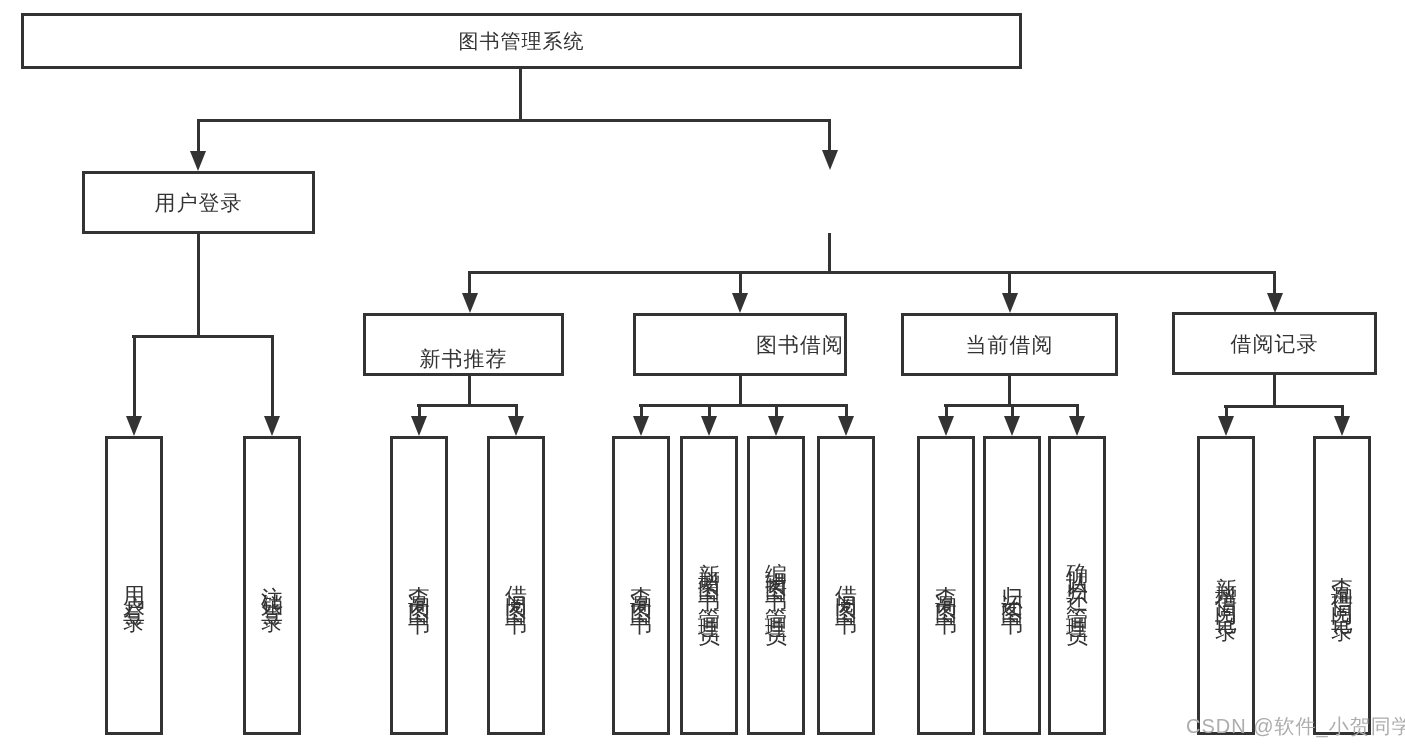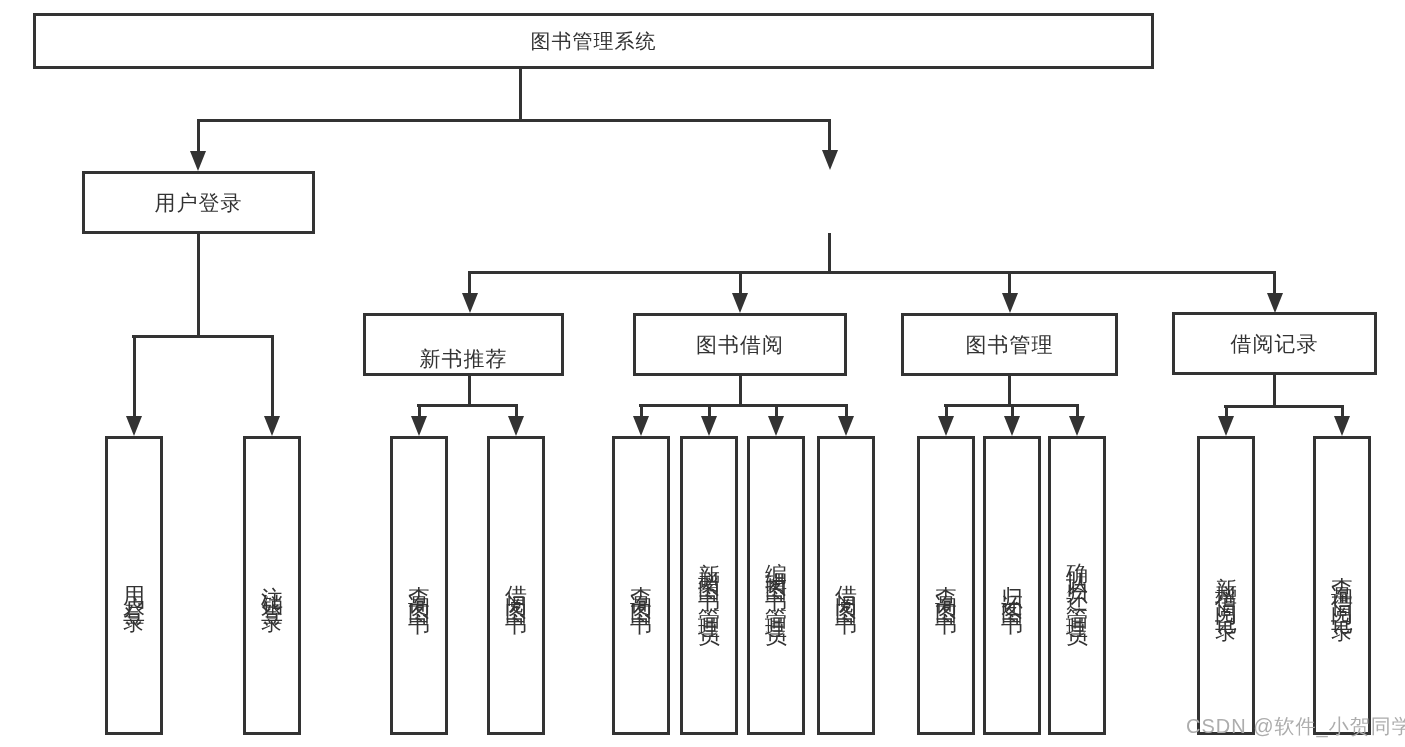--- a/index.html
+++ b/index.html
@@ -16,21 +16,21 @@
   .arrow{position:absolute;width:0;height:0;border-left:8px solid transparent;
          border-right:8px solid transparent;border-top:20px solid #333333;}
   .watermark{position:absolute;left:1186px;top:713px;font-size:20px;color:#adadad;
              letter-spacing:1px;white-space:nowrap;}
 </style>
 </head>
 <body>
 
 <div class="canvas">
 
-  <div class="box h root" style="left:21px;top:13px;width:1121px;height:56px;margin-left:12px;">
+  <div class="box h root" style="left:21px;top:13px;width:1001px;height:56px;">
     <span>图书管理系统</span>
   </div>
 
   <div class="vline" style="left:519px;top:69px;height:52px;"></div>
   <div class="hline" style="left:197px;top:119px;width:634px;"></div>
   <div class="vline" style="left:197px;top:119px;height:35px;"></div>
   <div class="arrow" style="left:190px;top:151px;"></div>
   <div class="vline" style="left:828px;top:119px;height:35px;"></div>
   <div class="arrow" style="left:822px;top:150px;"></div>
 
@@ -52,25 +52,25 @@
   <div class="vline" style="left:739px;top:271px;height:26px;"></div>
   <div class="arrow" style="left:732px;top:293px;"></div>
   <div class="vline" style="left:1008px;top:271px;height:26px;"></div>
   <div class="arrow" style="left:1002px;top:293px;"></div>
   <div class="vline" style="left:1273px;top:271px;height:26px;"></div>
   <div class="arrow" style="left:1267px;top:293px;"></div>
 
   <div class="box h" style="left:363px;top:313px;width:201px;height:63px;align-items:flex-end;">
     <span>新书推荐</span>
   </div>
-  <div class="box h" style="left:633px;top:313px;width:214px;height:63px;">
+  <div class="box h" style="left:633px;top:313px;width:214px;height:63px;justify-content:flex-end;">
     <span>图书借阅</span>
   </div>
   <div class="box h" style="left:901px;top:313px;width:217px;height:63px;">
-    <span>图书管理</span>
+    <span>当前借阅</span>
   </div>
   <div class="box h" style="left:1172px;top:312px;width:205px;height:63px;">
     <span>借阅记录</span>
   </div>
 
   <div class="vline" style="left:468px;top:376px;height:31px;"></div>
   <div class="hline" style="left:417px;top:404px;width:101px;"></div>
   <div class="vline" style="left:418px;top:404px;height:15px;"></div>
   <div class="arrow" style="left:411px;top:416px;"></div>
   <div class="vline" style="left:515px;top:404px;height:15px;"></div>

